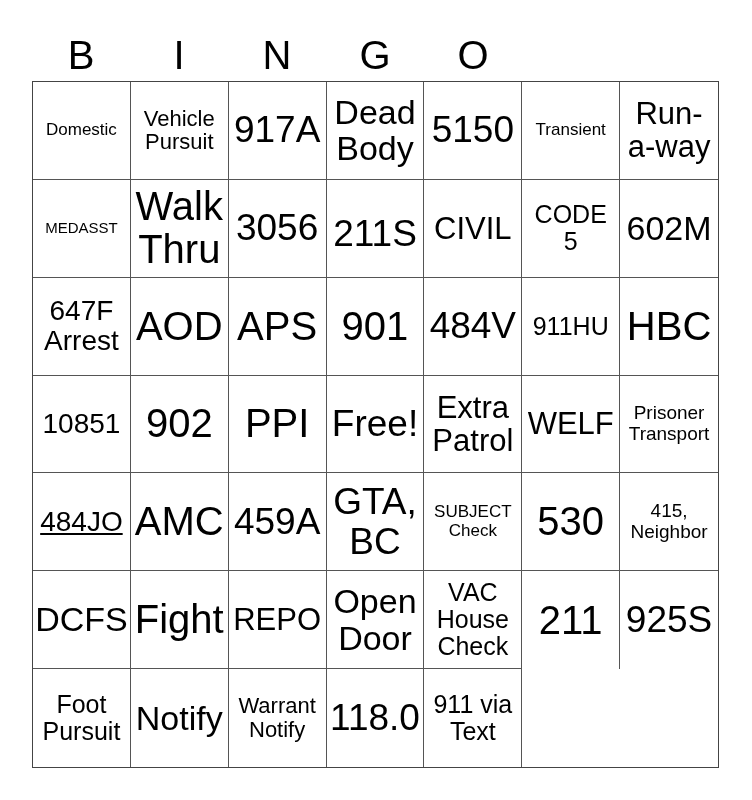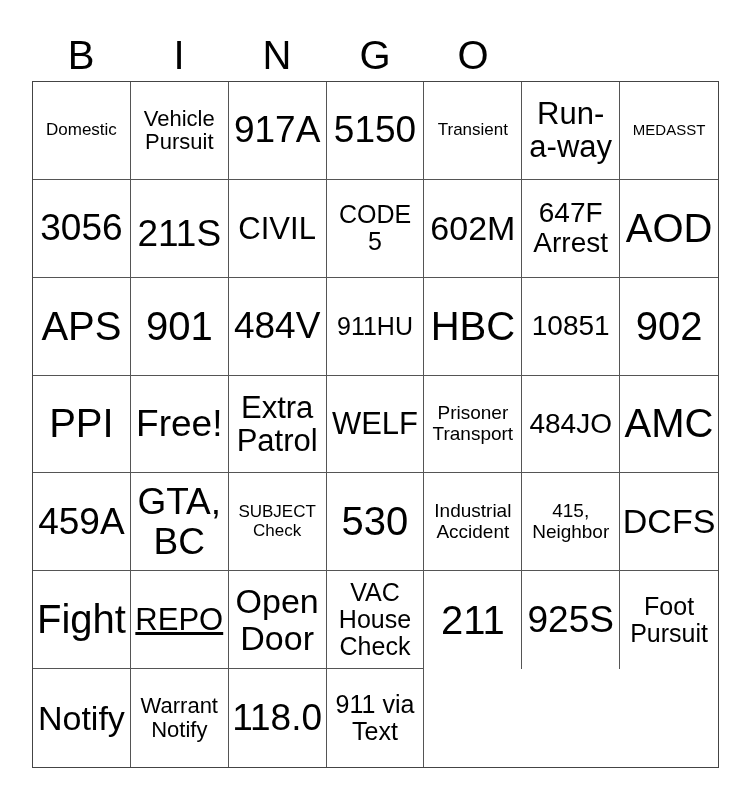--- a/index.html
+++ b/index.html
@@ -41,32 +41,40 @@
     <div class="cell s12">
       <span style="white-space: pre-line;">Domestic</span>
     </div>
     <div class="cell s16">
       <span style="white-space: pre-line;">Vehicle
 Pursuit</span>
     </div>
     <div class="cell s26">
       <span style="white-space: pre-line;">917A</span>
     </div>
+    <div class="cell s24">
+      <span style="white-space: pre-line;">Dead
+Body</span>
+    </div>
     <div class="cell s26">
       <span style="white-space: pre-line;">5150</span>
     </div>
     <div class="cell s12">
       <span style="white-space: pre-line;">Transient</span>
     </div>
     <div class="cell s22">
       <span style="white-space: pre-line;">Run-
 a-way</span>
     </div>
     <div class="cell s11">
       <span style="white-space: pre-line;">MEDASST</span>
+    </div>
+    <div class="cell s28">
+      <span style="white-space: pre-line;">Walk
+Thru</span>
     </div>
     <div class="cell s26">
       <span style="white-space: pre-line;">3056</span>
     </div>
     <div class="cell s26">
       <span style="white-space: pre-line; margin-top: 11px;">211S</span>
     </div>
     <div class="cell s22">
       <span style="white-space: pre-line;">CIVIL</span>
     </div>
@@ -116,55 +124,51 @@
 Patrol</span>
     </div>
     <div class="cell s22">
       <span style="white-space: pre-line;">WELF</span>
     </div>
     <div class="cell s14">
       <span style="white-space: pre-line;">Prisoner
 Transport</span>
     </div>
     <div class="cell s20">
-      <span style="white-space: pre-line;">484JO</span>
+      <span style="white-space: pre-line; text-decoration: underline;">484JO</span>
     </div>
     <div class="cell s28">
       <span style="white-space: pre-line;">AMC</span>
     </div>
     <div class="cell s26">
       <span style="white-space: pre-line;">459A</span>
     </div>
     <div class="cell s26">
       <span style="white-space: pre-line;">GTA,
 BC</span>
     </div>
     <div class="cell s12">
       <span style="white-space: pre-line;">SUBJECT
 Check</span>
     </div>
     <div class="cell s28">
       <span style="white-space: pre-line;">530</span>
     </div>
     <div class="cell s14">
-      <span style="white-space: pre-line;">Industrial
-Accident</span>
-    </div>
-    <div class="cell s14">
       <span style="white-space: pre-line;">415,
 Neighbor</span>
     </div>
     <div class="cell s24">
       <span style="white-space: pre-line;">DCFS</span>
     </div>
     <div class="cell s28">
       <span style="white-space: pre-line;">Fight</span>
     </div>
     <div class="cell s22">
-      <span style="white-space: pre-line; text-decoration: underline;">REPO</span>
+      <span style="white-space: pre-line;">REPO</span>
     </div>
     <div class="cell s24">
       <span style="white-space: pre-line;">Open
 Door</span>
     </div>
     <div class="cell s18">
       <span style="white-space: pre-line;">VAC
 House
 Check</span>
     </div>

